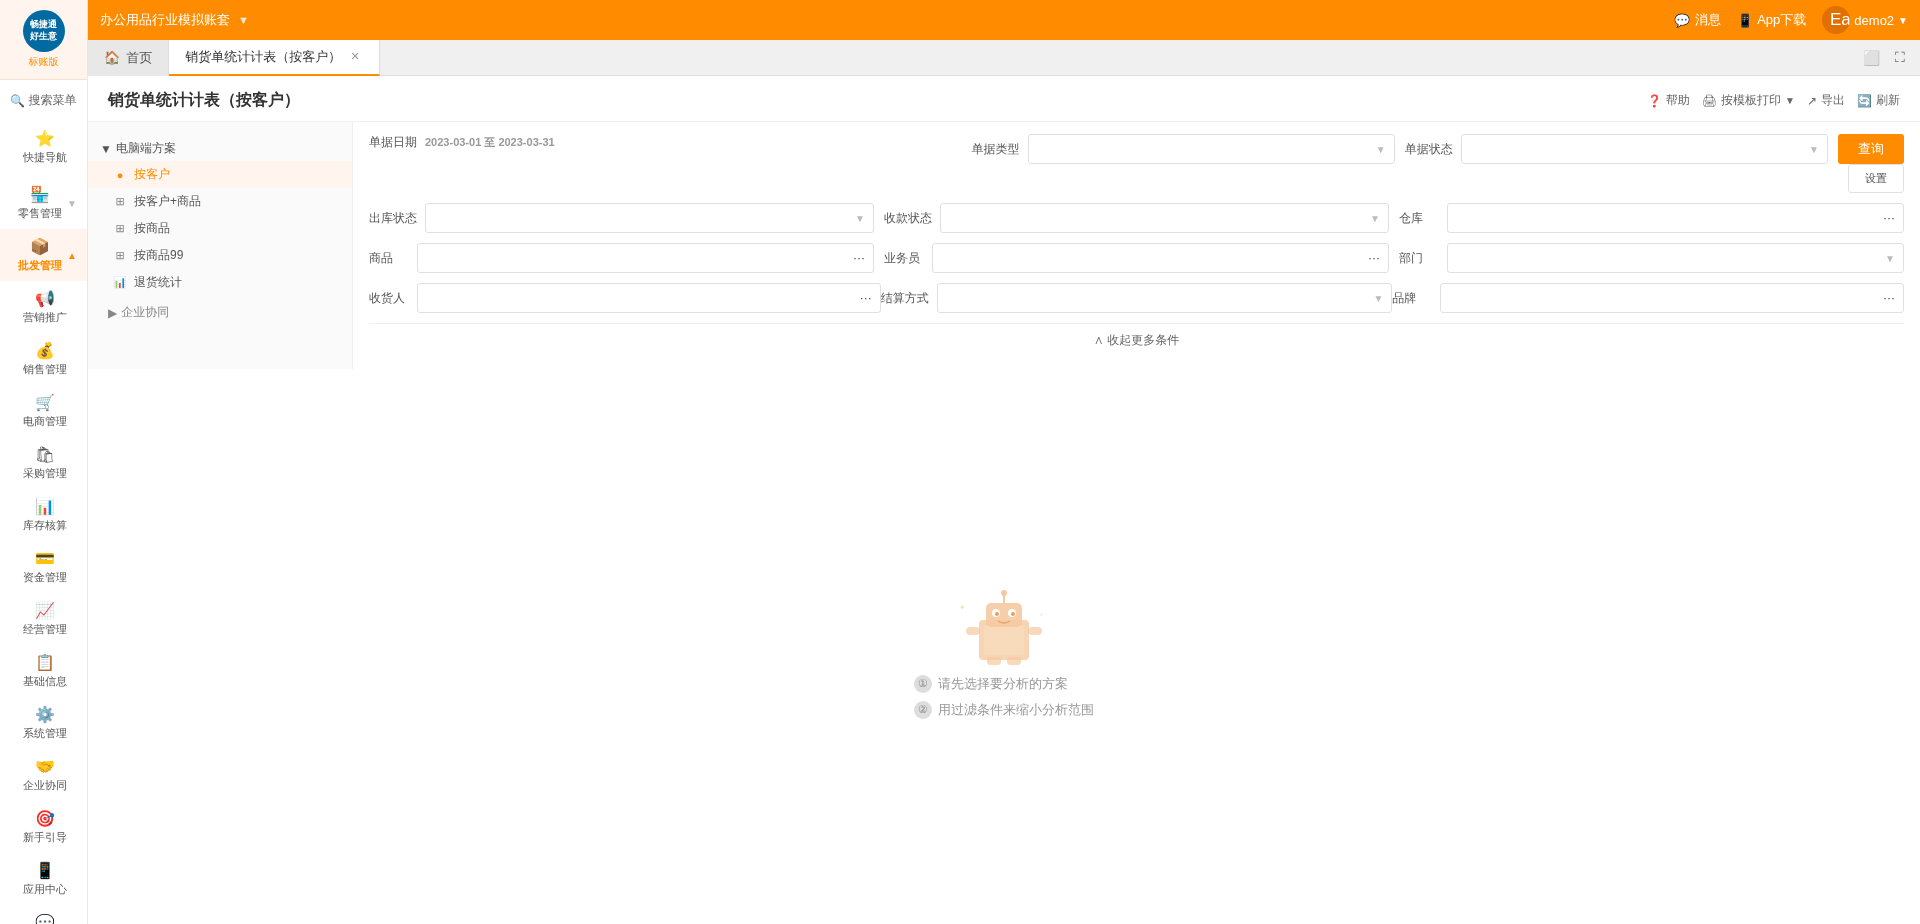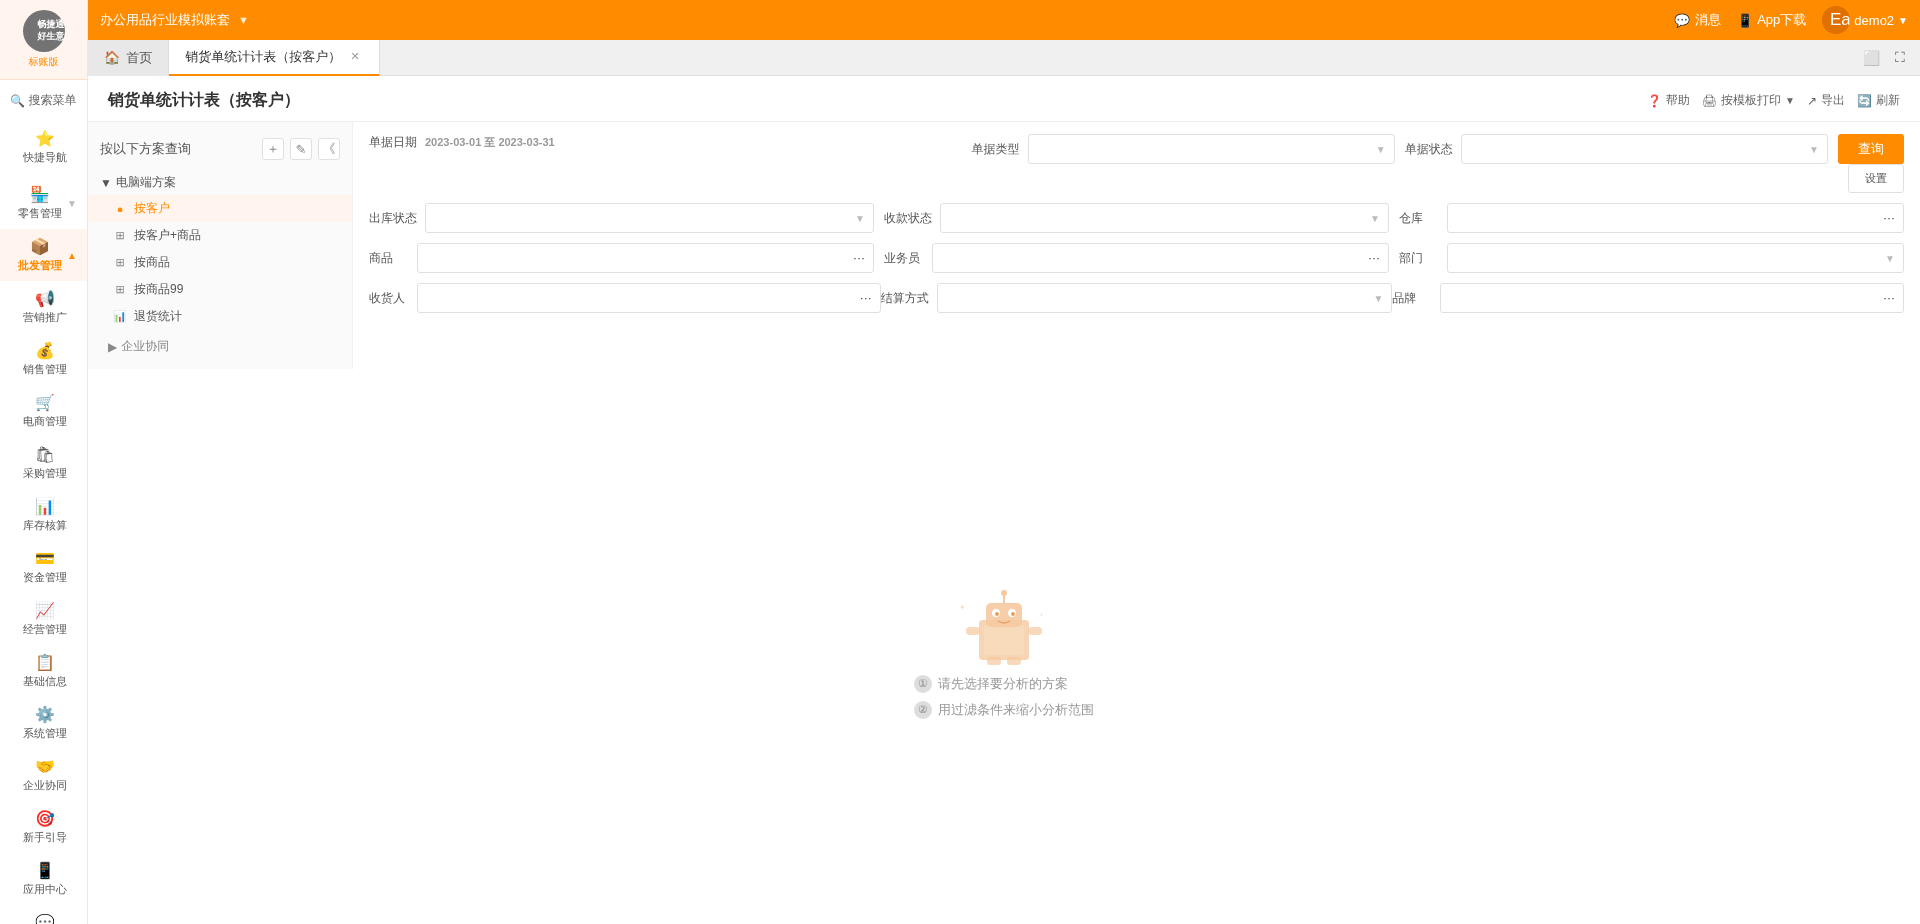--- a/index.html
+++ b/index.html
@@ -1,21 +1,21 @@
 <!DOCTYPE html>
 <html><head>
   <meta charset="utf-8">
   <style>
     * { margin: 0; padding: 0; box-sizing: border-box; }
     body { font-family: 'Microsoft YaHei', Arial, sans-serif; font-size: 13px; background: #f5f5f5; display: flex; height: 924px; overflow: hidden; }
 
     
     .sidebar { width: 88px; background: #fff; display: flex; flex-direction: column; border-right: 1px solid #e8e8e8; height: 100%; }
     .sidebar-logo { padding: 10px 8px; display: flex; flex-direction: column; align-items: center; background: #fff4ee; border-bottom: 1px solid #fde0cc; }
-    .logo-icon { width: 42px; height: 42px; background: #737373; border-radius: 50%; display: flex; align-items: center; justify-content: flex-end; color: white; font-size: 10px; font-weight: bold; text-align: center; line-height: 1.2; }
+    .logo-icon { width: 42px; height: 42px; background: #0369a1; border-radius: 50%; display: flex; align-items: center; justify-content: center; color: white; font-size: 10px; font-weight: bold; text-align: center; line-height: 1.2; }
     .logo-text { font-size: 10px; color: #ff8c00; margin-top: 3px; text-align: center; }
     .sidebar-search { padding: 8px 6px; }
     .sidebar-search-btn { width: 100%; background: none; border: none; cursor: pointer; color: #666; font-size: 12px; display: flex; align-items: center; justify-content: center; gap: 3px; padding: 4px 0; }
     .sidebar-item { display: flex; flex-direction: column; align-items: center; padding: 8px 4px; cursor: pointer; font-size: 11px; color: #555; border-left: 3px solid transparent; }
     .sidebar-item .item-icon { font-size: 16px; margin-bottom: 2px; }
     .sidebar-divider { height: 1px; background: #f0f0f0; margin: 2px 0; }
 
     
     .main { flex: 1; display: flex; flex-direction: column; height: 100%; overflow: hidden; }
 
@@ -253,28 +253,20 @@
         <div class="action-btn">
           <span>🔄</span>
           <span>刷新</span>
         </div>
       </div>
     </div>
 
     <div class="filter-panel">
 
       <div class="filter-sidebar">
-        <div class="filter-sidebar-title">
-          <span>按以下方案查询</span>
-          <div class="filter-sidebar-title-actions">
-            <button class="filter-sidebar-action">＋</button>
-            <button class="filter-sidebar-action">✎</button>
-            <button class="filter-sidebar-action">《</button>
-          </div>
-        </div>
 
         <div class="scheme-group">
           <div class="scheme-group-header">
             <span>▼</span>
             <span>电脑端方案</span>
           </div>
           <div class="scheme-item active">
             <span class="scheme-item-icon" style="color:#ff8c00;">●</span>
             <span>按客户</span>
           </div>
@@ -397,20 +389,23 @@
             </div>
           </div>
           <div class="filter-field">
             <span class="filter-label">品牌</span>
             <div class="filter-input-with-dots" style="flex:1;">
               <span class="dots">···</span>
             </div>
           </div>
         </div>
 
+        <div class="collapse-bar">
+          <span>∧ 收起更多条件</span>
+        </div>
       </div>
     </div>
 
     <div class="empty-state">
 
       <svg class="robot-svg" viewBox="0 0 100 100" xmlns="http://www.w3.org/2000/svg">
 
         <rect x="25" y="45" width="50" height="40" rx="4" fill="#f5c9a0" opacity="0.8"></rect>
         <rect x="30" y="50" width="40" height="30" rx="3" fill="#f9dfc0" opacity="0.6"></rect>
 

